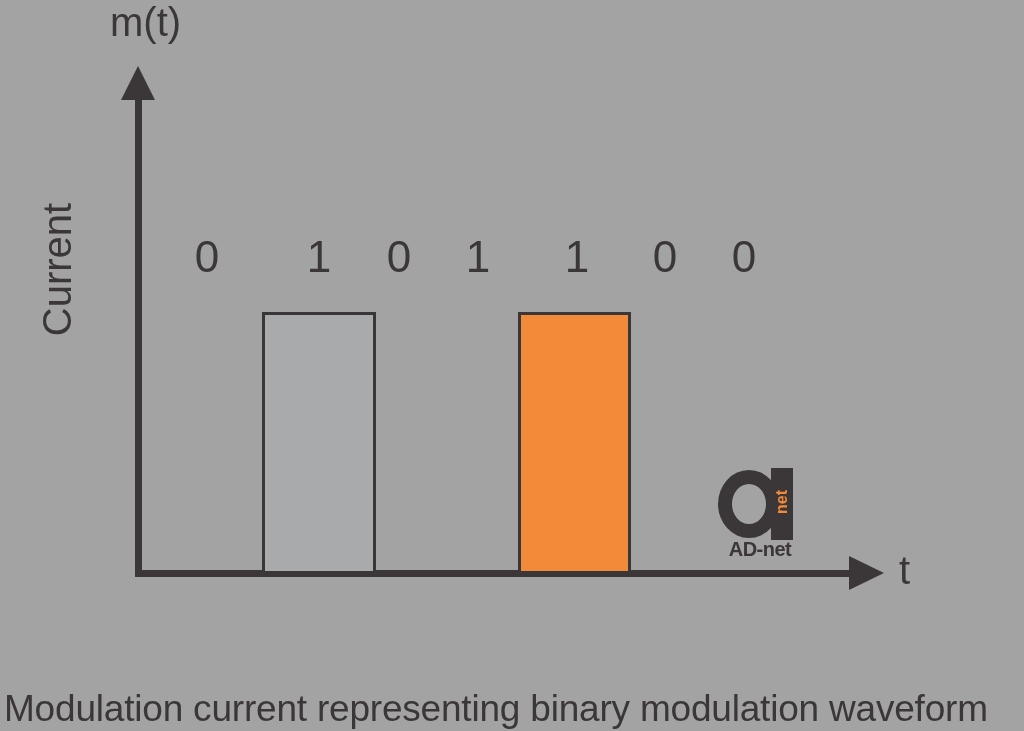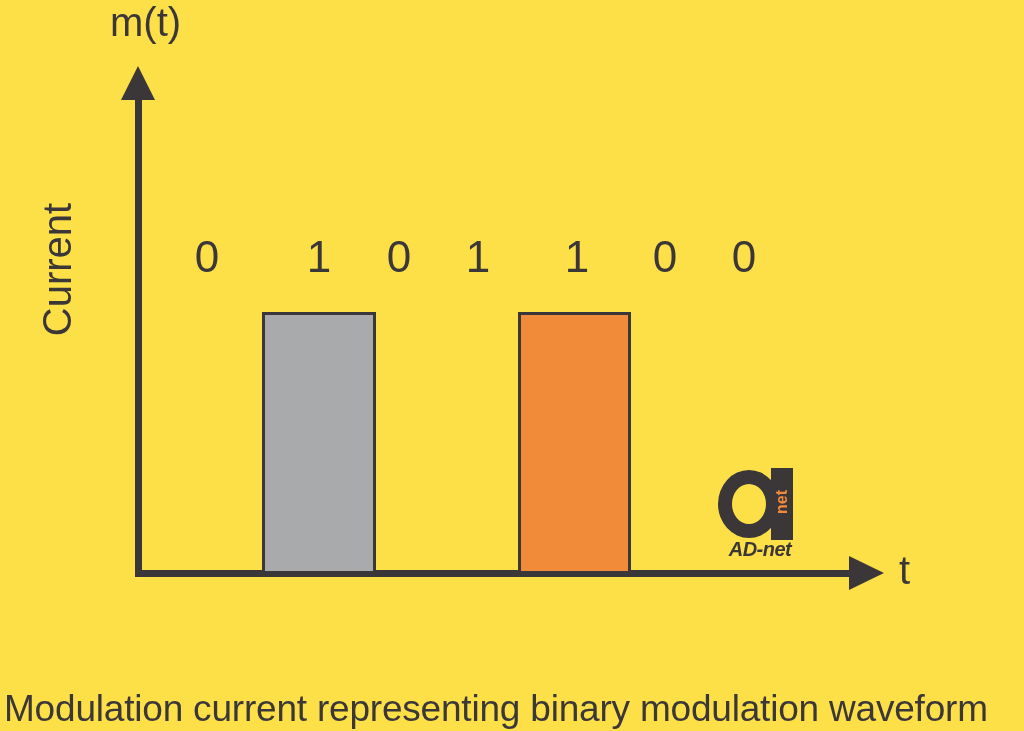--- a/index.html
+++ b/index.html
@@ -7,21 +7,21 @@
     padding: 0;
     background: #ffffff;
   }
   body {
     font-family: "Liberation Sans", sans-serif;
   }
   #figure {
     position: relative;
     width: 1024px;
     height: 731px;
-    background: #fde047;
+    background: #a3a3a3;
     overflow: hidden;
   }
 
   
   .axis-line {
     position: absolute;
     background: #3b3739;
   }
   #y-axis-shaft {
     left: 135px;
@@ -159,21 +159,20 @@
   #logo-wordmark {
     position: absolute;
     left: 0px;
     top: 72px;
     width: 92px;
     text-align: center;
     font-size: 20px;
     font-weight: bold;
     color: #3b3739;
     letter-spacing: -0.5px;
-    font-style: italic;
   }
 
   
   #caption {
     position: absolute;
     left: 4px;
     top: 688px;
     width: 1020px;
     font-size: 37px;
     color: #3b3739;

